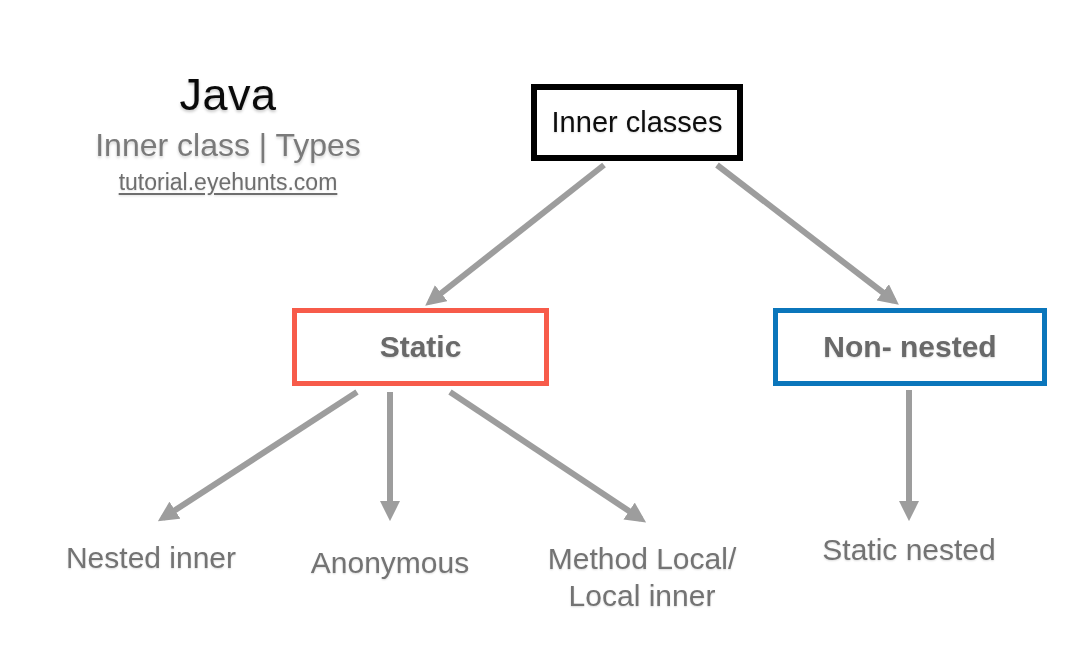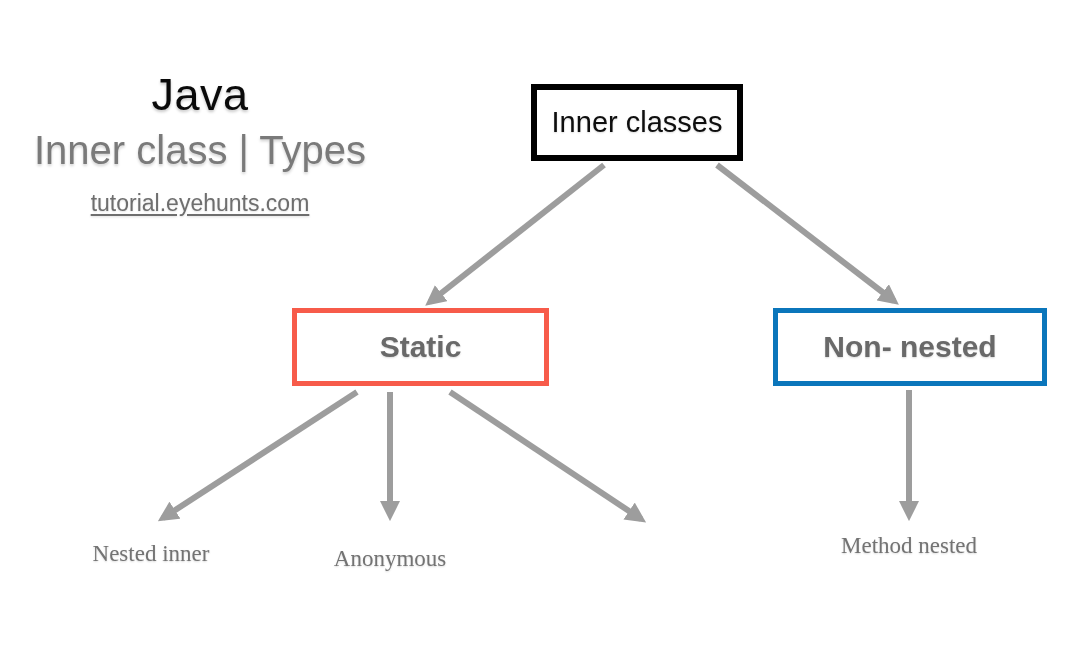--- a/index.html
+++ b/index.html
@@ -16,37 +16,38 @@
     overflow: hidden;
   }
 
   
   .header {
     position: absolute;
     left: 0;
     top: 70px;
     width: 400px;
     text-align: center;
+    padding-left: 28px;
   }
   .title {
     font-size: 45px;
     line-height: 1.1;
     color: #0a0a0a;
     letter-spacing: 0.5px;
     text-shadow: 0 2px 3px rgba(0,0,0,0.22);
   }
   .subtitle {
     margin-top: 8px;
-    font-size: 40px;
+    font-size: 32px;
     line-height: 1.1;
     color: #7a7a7a;
     text-shadow: 0 2px 3px rgba(0,0,0,0.18);
   }
   .site-link {
-    margin-top: 18px;
+    margin-top: 6px;
     font-size: 23px;
     color: #6e6e6e;
     text-decoration: underline;
     text-underline-offset: 3px;
     text-shadow: 0 1px 2px rgba(0,0,0,0.12);
     cursor: pointer;
   }
 
   
   #arrow-layer {
@@ -102,26 +103,25 @@
   #box-nonstatic .node-label {
     font-size: 30px;
     color: #696969;
     font-weight: bold;
   }
 
   
   .leaf-label {
     position: absolute;
     transform: translateX(-50%);
-    font-size: 23px;
+    font-size: 30px;
     color: #737373;
     white-space: nowrap;
     text-align: center;
     text-shadow: 0 1px 2px rgba(0,0,0,0.15);
-    font-family: Liberation Serif, serif;
   }
   #leaf-nested  { left: 151px; top: 541px; }
   #leaf-anon    { left: 390px; top: 546px; }
   #leaf-method  { left: 642px; top: 540px; line-height: 37px; }
   #leaf-staticnested { left: 909px; top: 533px; }
 </style>
 </head>
 <body>
 
 <div id="canvas">
@@ -155,16 +155,20 @@
   </div>
 
   <div class="node-box" id="box-nonstatic">
     <span class="node-label">Non- nested</span>
   </div>
 
   <div class="leaf-label" id="leaf-nested">Nested inner</div>
 
   <div class="leaf-label" id="leaf-anon">Anonymous</div>
 
+  <div class="leaf-label" id="leaf-method">
+    <div>Method Local/</div>
+    <div>Local inner</div>
+  </div>
 
-  <div class="leaf-label" id="leaf-staticnested">Method nested</div>
+  <div class="leaf-label" id="leaf-staticnested">Static nested</div>
 
 </div>
 
 </body></html>

